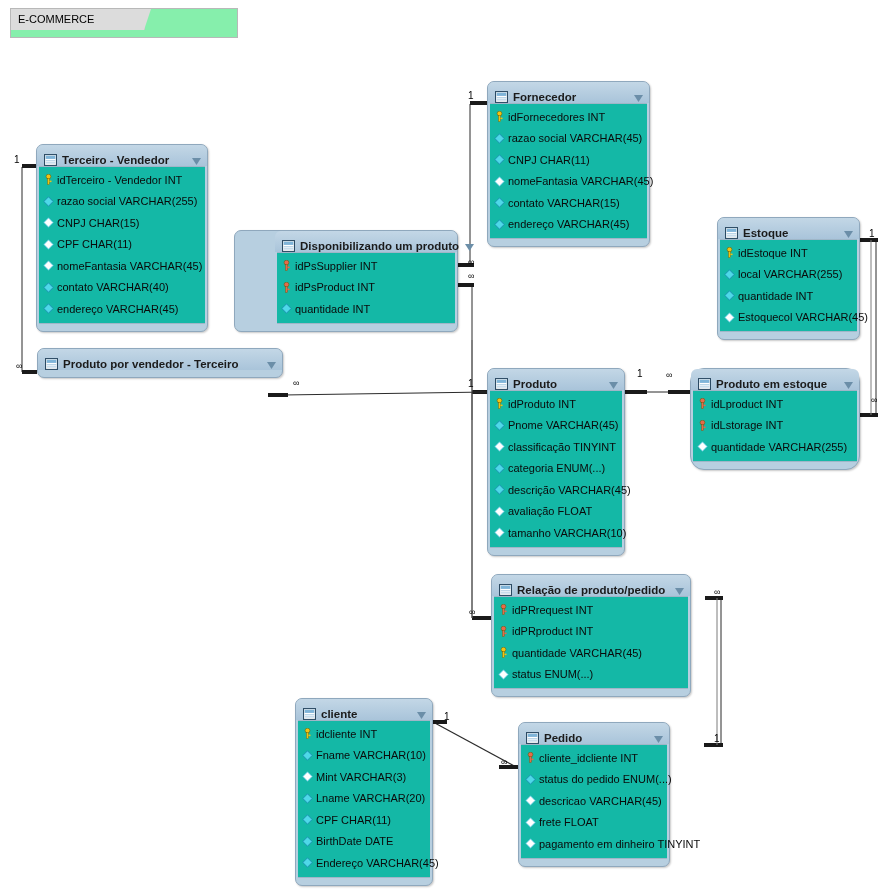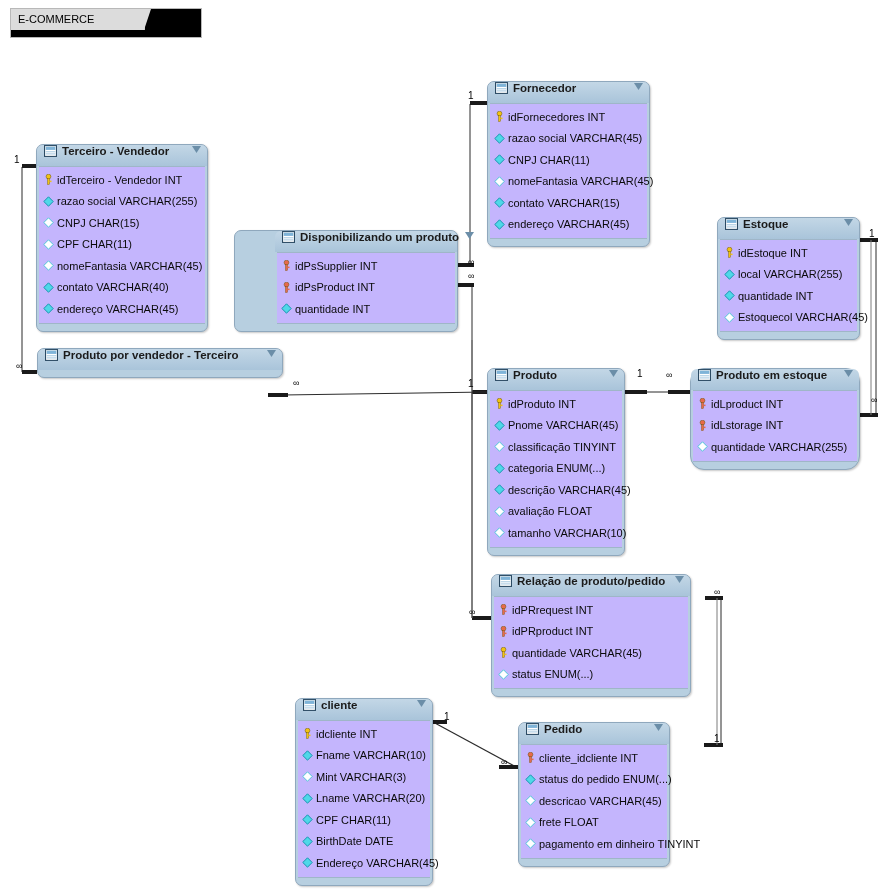--- a/index.html
+++ b/index.html
@@ -15,23 +15,23 @@
     height: 894px;
     overflow: hidden;
     background: #ffffff;
   }
 
   
   .tabstrip {
     position: absolute;
     left: 10px;
     top: 8px;
-    width: 192px;
+    width: 228px;
     height: 30px;
-    background: #000000;
+    background: #86efac;
     border: 1px solid #b8b8b8;
     box-sizing: border-box;
   }
   .tab {
     position: absolute;
     left: 0px;
     top: 0px;
     height: 21px;
     width: 134px;
     background: #dcdcdc;
@@ -80,21 +80,21 @@
     border: 1px solid #8fa8bd;
     border-radius: 7px;
     background: #b7cfe0;
     box-shadow: 1px 1px 2px rgba(0,0,0,0.22);
     box-sizing: border-box;
     padding: 0 0 7px 0;
   }
   .tbl-hdr {
     height: 21px;
     display: flex;
-    align-items: flex-start;
+    align-items: flex-end;
     padding: 0 6px 0 7px;
     background: linear-gradient(to bottom, #c3d7e6 0%, #a9c4da 100%);
     border-radius: 6px 6px 0 0;
     box-sizing: border-box;
   }
   .hdr-ico {
     width: 13px;
     height: 12px;
     margin-right: 5px;
     flex: 0 0 auto;
@@ -109,21 +109,21 @@
     letter-spacing: 0px;
   }
   .chev {
     flex: 0 0 auto;
     width: 9px;
     height: 9px;
     margin-left: 6px;
     display: block;
   }
   .tbl-body {
-    background: #c4b5fd;
+    background: #14b8a6;
     border-top: 1px solid #9fb6c8;
     border-bottom: 1px solid #9fb6c8;
     margin: 0 2px;
     box-sizing: border-box;
     padding: 2px 0 3px 0;
   }
   .col {
     display: flex;
     align-items: center;
     height: 21.5px;

